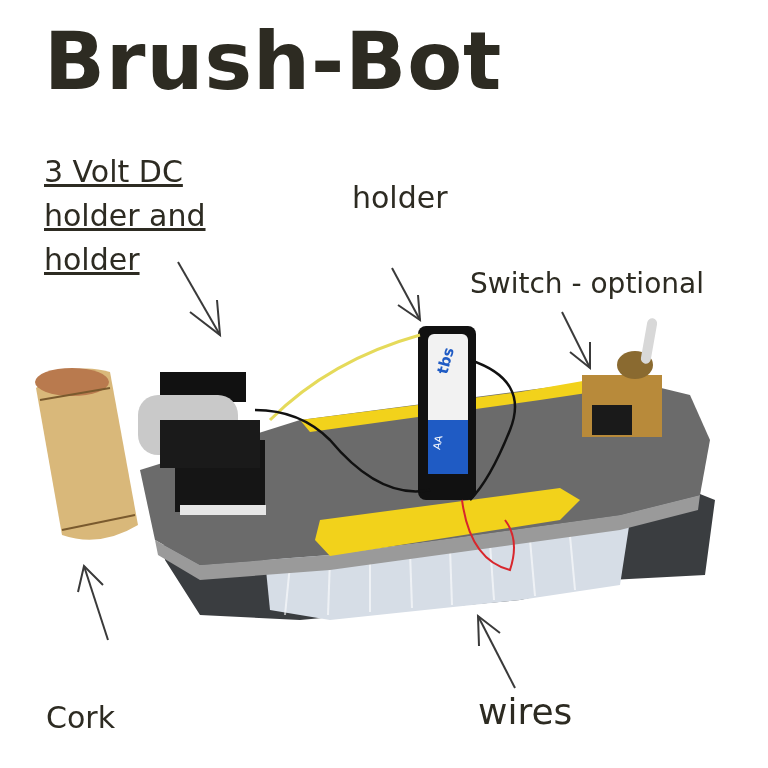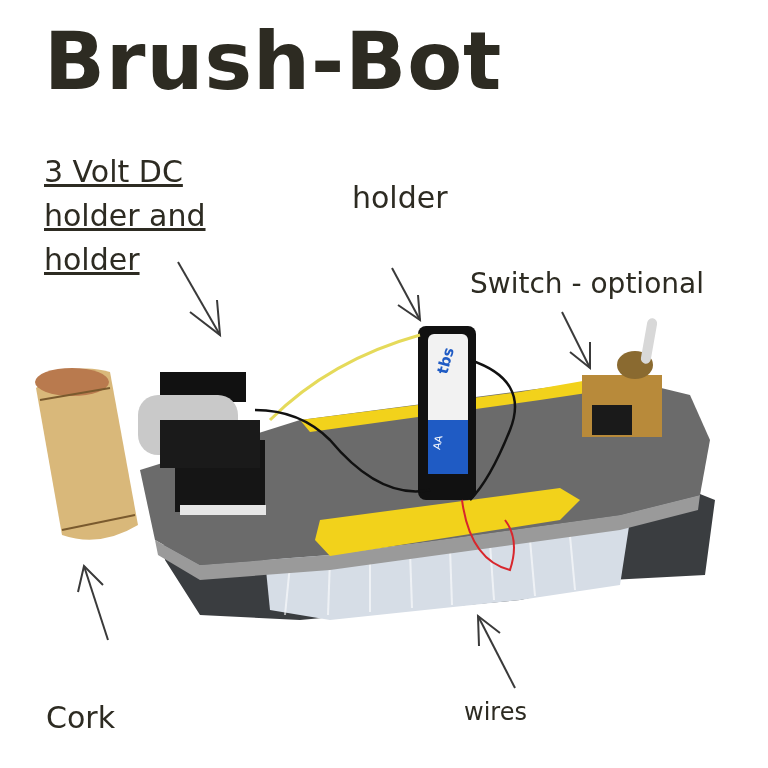--- a/index.html
+++ b/index.html
@@ -20,21 +20,21 @@
   <div>holder and</div>
   <div>holder</div>
 </div>
 
 <div class="label" style="left:352px; top:176px;">
   <div>holder</div>
 </div>
 
 <div class="label" style="left:470px; top:262px; font-size:28px;text-align:right;">Switch - optional</div>
 <div class="label" style="left:46px; top:654px;margin-top:42px;">Cork</div>
-<div class="label" style="left:464px; top:690px; font-size:24px;">wires</div>
+<div class="label" style="left:478px; top:690px; font-size:36px;">wires</div>
 
 <svg class="scene" width="768" height="768" viewBox="0 0 768 768">
 
   <g>
     <path d="M160 500 L640 470 L715 500 L705 575 L610 580 L520 600 L300 620 L200 615 L165 560 Z" fill="#3a3d40"></path>
     <path d="M265 560 L630 520 L620 585 L520 600 L330 620 L270 610 Z" fill="#d6dde6"></path>
     <g stroke="#ffffff" stroke-width="2" opacity="0.6">
       <line x1="290" y1="565" x2="285" y2="615"></line>
         <line x1="330" y1="560" x2="328" y2="615"></line>
       <line x1="370" y1="556" x2="370" y2="612"></line>

